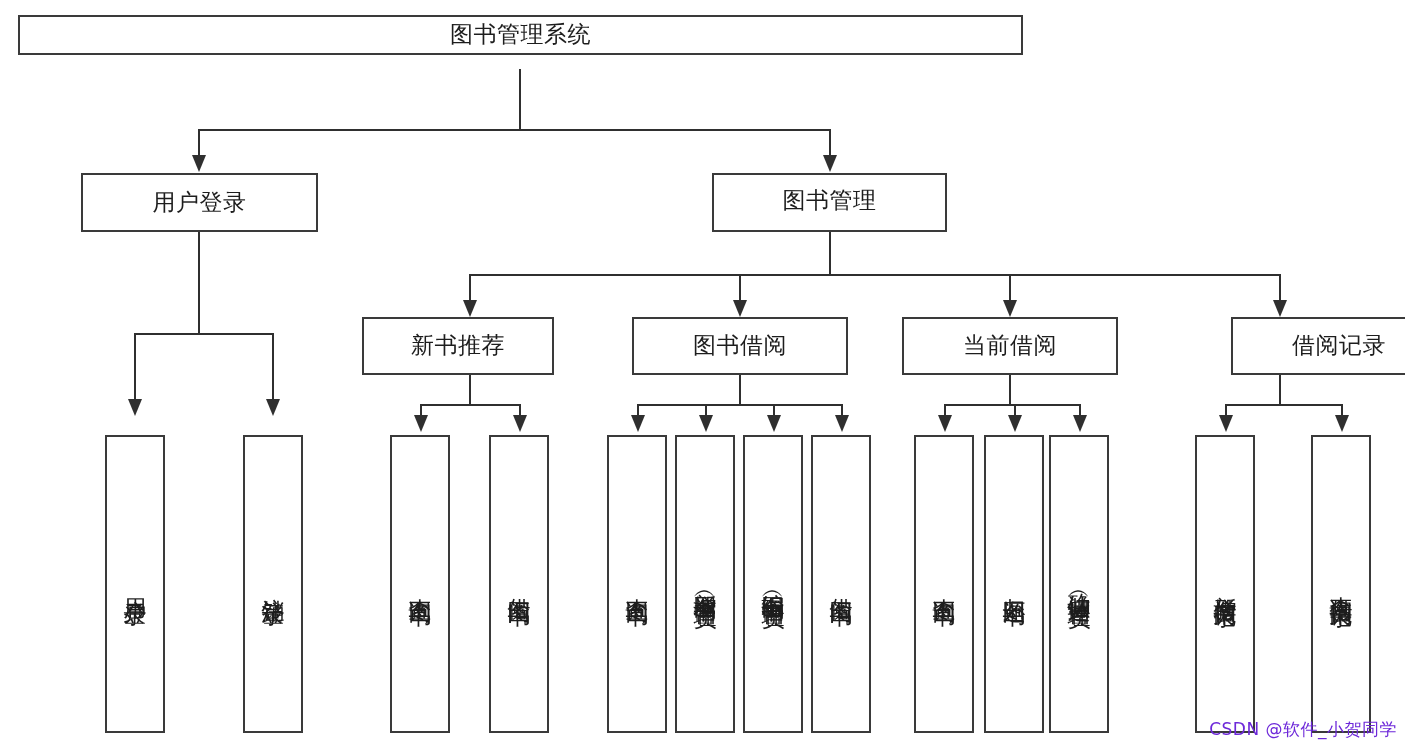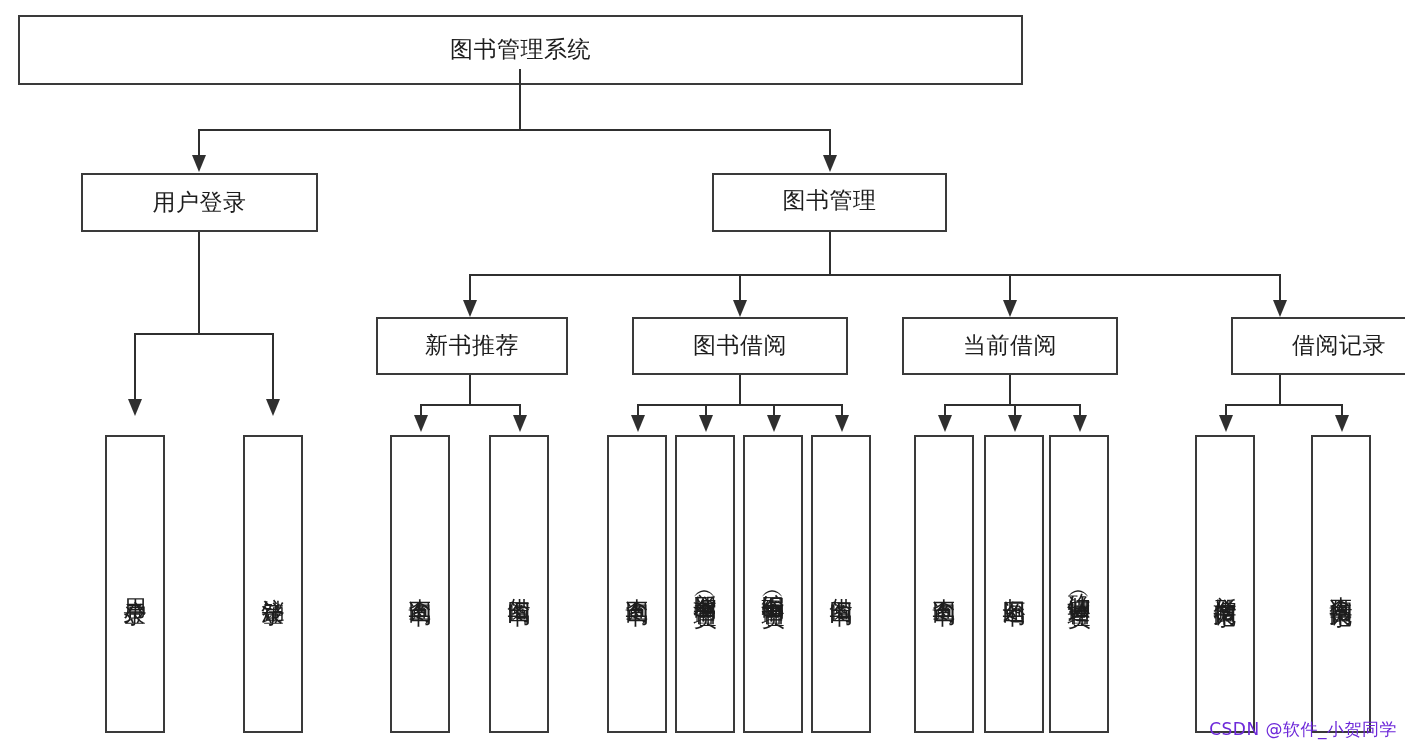--- a/index.html
+++ b/index.html
@@ -66,21 +66,21 @@
     letter-spacing: 0.5px;
     white-space: nowrap;
     pointer-events: none;
   }
 </style>
 </head>
 <body>
 
 <div id="diagram-root">
 
-  <div class="node node-h" style="left:18px; top:15px; width:1005px; height:70px;text-align:center;">
+  <div class="node node-h" style="left:18px; top:15px; width:1005px; height:40px;text-align:center;">
     <span>图书管理系统</span>
   </div>
 
   <div class="conn conn-v" style="left:519px; top:69px; height:61px;"></div>
   <div class="conn conn-h" style="left:198px; top:129px; width:633px;"></div>
   <div class="conn conn-v" style="left:198px; top:129px; height:28px;"></div>
   <div class="arrow" style="left:192px; top:155px;"></div>
   <div class="conn conn-v" style="left:829px; top:129px; height:28px;"></div>
   <div class="arrow" style="left:823px; top:155px;"></div>
 
@@ -103,21 +103,21 @@
   <div class="conn conn-h" style="left:469px; top:274px; width:812px;"></div>
   <div class="conn conn-v" style="left:469px; top:274px; height:28px;"></div>
   <div class="arrow" style="left:463px; top:300px;"></div>
   <div class="conn conn-v" style="left:739px; top:274px; height:28px;"></div>
   <div class="arrow" style="left:733px; top:300px;"></div>
   <div class="conn conn-v" style="left:1009px; top:274px; height:28px;"></div>
   <div class="arrow" style="left:1003px; top:300px;"></div>
   <div class="conn conn-v" style="left:1279px; top:274px; height:28px;"></div>
   <div class="arrow" style="left:1273px; top:300px;"></div>
 
-  <div class="node node-h" style="left:376px; top:317px; width:192px; height:58px;">
+  <div class="node node-h" style="left:362px; top:317px; width:192px; height:58px;">
     <span>新书推荐</span>
   </div>
   <div class="node node-h" style="left:902px; top:317px; width:216px; height:58px;">
     <span>当前借阅</span>
   </div>
   <div class="node node-h" style="left:632px; top:317px; width:216px; height:58px;">
     <span>图书借阅</span>
   </div>
   <div class="node node-h" style="left:1231px; top:317px; width:216px; height:58px;">
     <span>借阅记录</span>

